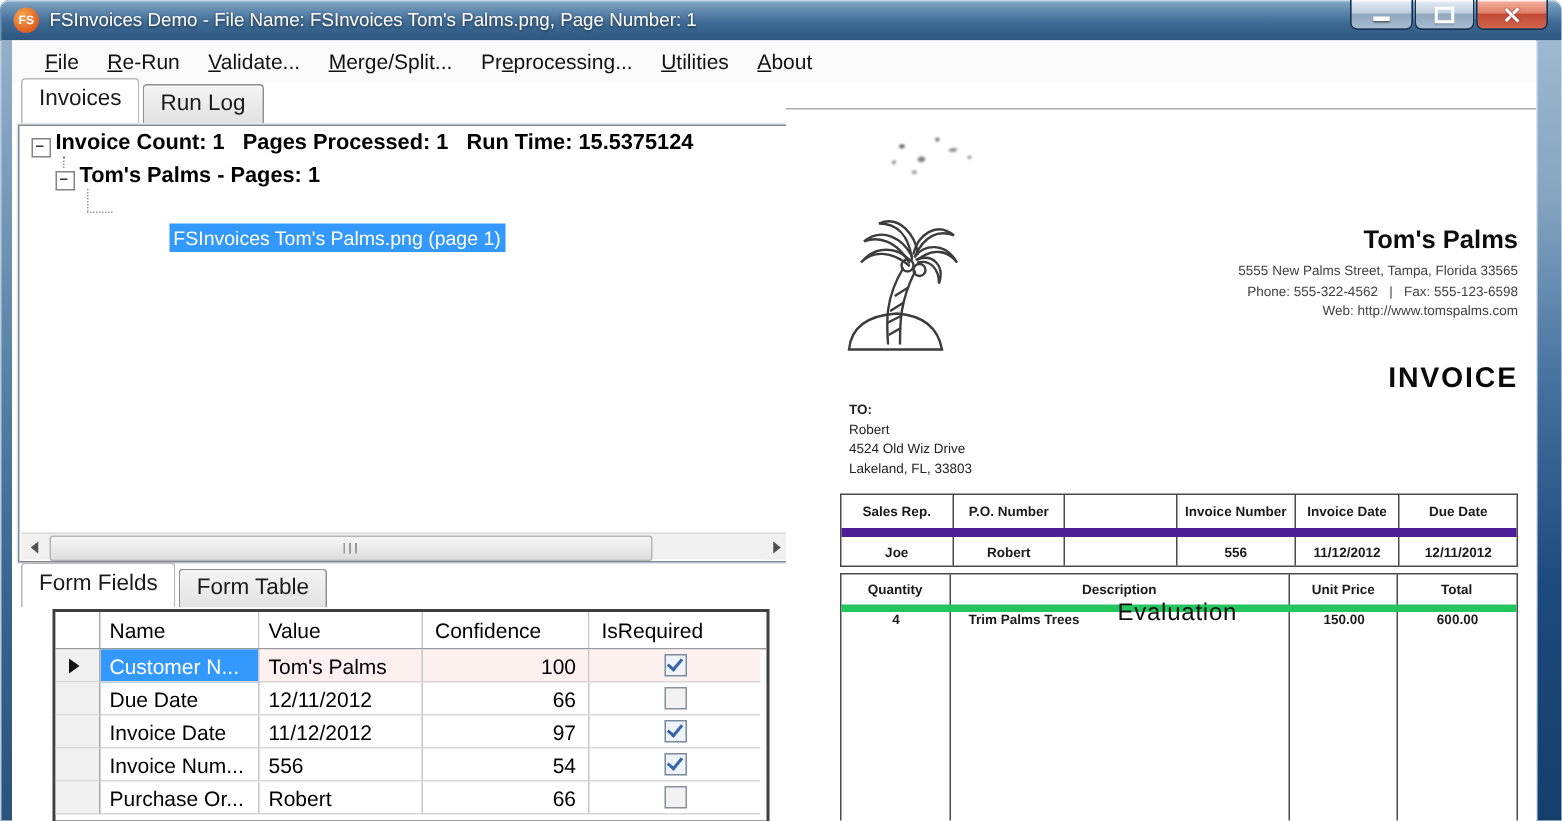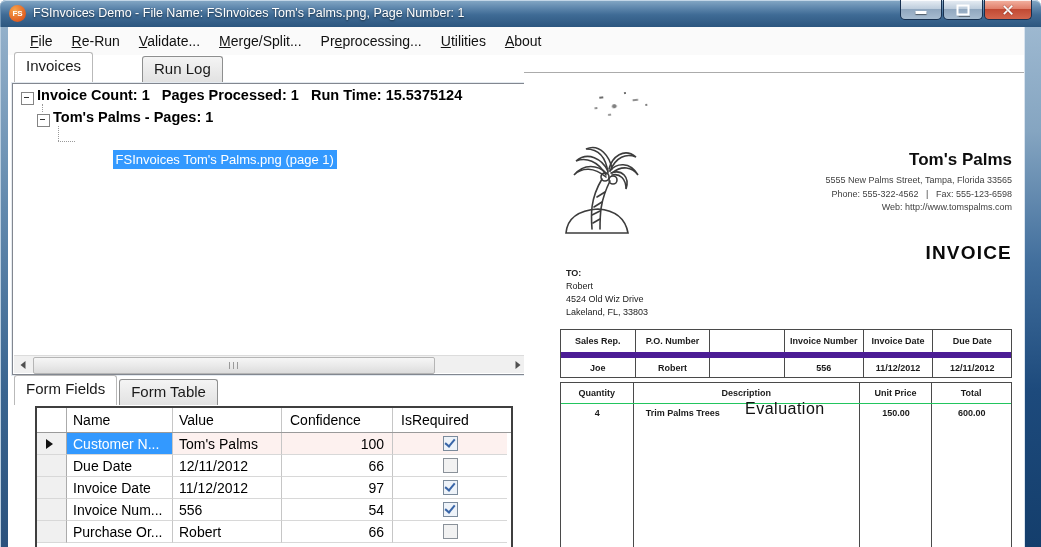--- a/index.html
+++ b/index.html
@@ -39,21 +39,21 @@
     box-shadow:inset 1px 0 0 #d8e3ee;}
 
   
   .client{position:absolute;left:8px;right:17px;top:27px;bottom:0;background:#fff;}
   .menubar{position:absolute;left:0;right:0;top:0;height:28px;background:#fafafa;
     display:flex;align-items:center;padding-left:20px;gap:15px;}
   .menu-item{font-size:14px;color:#111;padding:2px 2px;cursor:default;white-space:pre;}
   .menu-item u{text-decoration:underline;}
 
   
-  .tabstrip{position:absolute;left:6px;top:28px;height:27px;display:flex;align-items:flex-end;gap:47px;}
+  .tabstrip{position:absolute;left:6px;top:28px;height:27px;display:flex;align-items:flex-end;}
   .tab{font-size:15px;color:#1a1a1a;padding:3px 11px 4px 11px;border:1px solid #8e8f8f;
     border-bottom:none;border-radius:3px 3px 0 0;background:linear-gradient(180deg,#f4f4f4,#e2e2e2);
     margin-right:2px;height:18px;}
   .tab.active{background:#fff;border-color:#b9b9b9;height:21px;padding-top:4px;}
 
   
   .treebox{position:absolute;left:4px;top:56px;width:514px;height:290px;
     border:1px solid #828790;box-shadow:0 0 0 1px #e3e9ef;background:#fff;overflow:hidden;}
   .tree-row{position:absolute;white-space:pre;cursor:default;}
   .tree-bold{font-weight:bold;font-size:14.5px;color:#000;}
@@ -133,21 +133,21 @@
   .icell{box-sizing:border-box;border-right:1px solid #4a4a4a;font-size:9px;font-weight:bold;
     display:flex;align-items:center;justify-content:center;color:#1a1a1a;}
   .icell:last-child{border-right:none;}
   .iw0{width:75px}.iw1{width:75px}.iw2{width:75px}.iw3{width:79px}.iw4{width:70px}.iw5{width:78px}
   .items-table{position:absolute;left:36px;top:309px;width:452px;bottom:0;
     border:1px solid #4a4a4a;border-bottom:none;box-sizing:border-box;}
   .items-cols{position:absolute;inset:0;display:flex;}
   .items-col{box-sizing:border-box;border-right:1px solid #4a4a4a;height:100%;}
   .items-col:last-child{border-right:none;}
   .qw0{width:73px}.qw1{width:227px}.qw2{width:73px}.qw3{width:79px}
-  .items-header{position:absolute;left:0;right:0;top:0;height:20px;border-bottom:1px solid #22c55e;
+  .items-header{position:absolute;left:0;right:0;top:0;height:20px;border-bottom:5px solid #22c55e;
     display:flex;}
   .items-header .icell{height:20px;border-right:1px solid transparent;}
   .items-row{position:absolute;left:0;right:0;top:22px;height:16px;display:flex;
     font-size:9px;font-weight:bold;color:#1a1a1a;}
   .items-row .rc{box-sizing:border-box;display:flex;align-items:center;justify-content:center;}
   .items-row .rc.desc{justify-content:flex-start;padding-left:12px;}
   .watermark{position:absolute;left:184px;top:17px;font-size:16px;font-weight:normal;
     letter-spacing:.5px;color:#111;}
 </style>
 </head>

